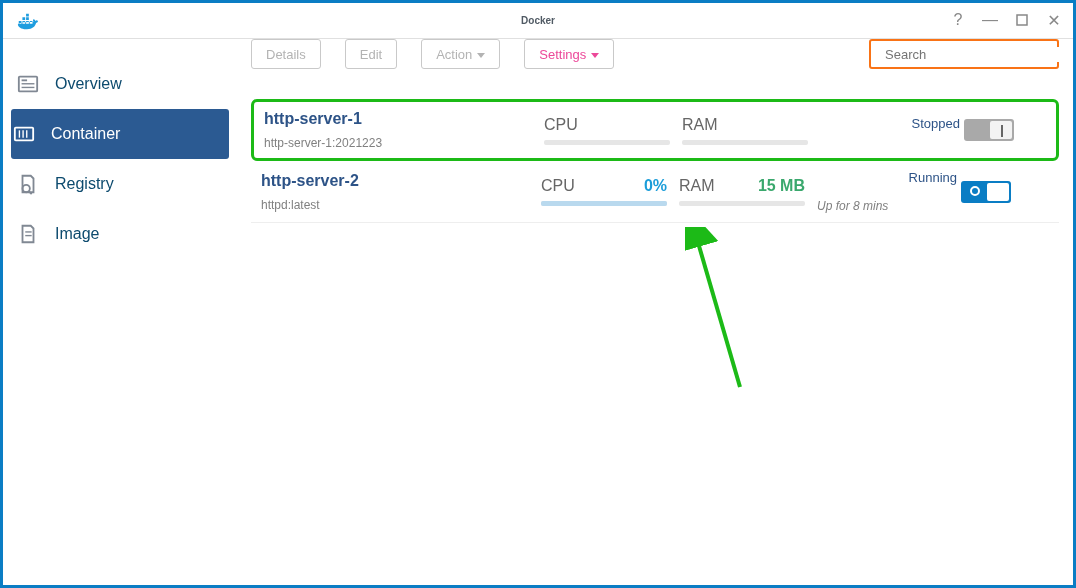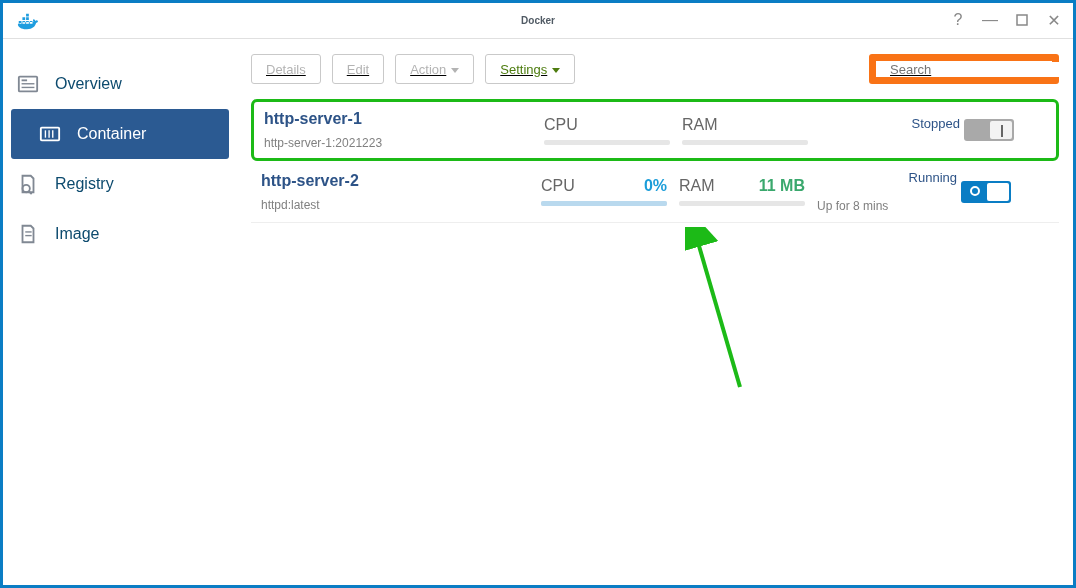--- a/index.html
+++ b/index.html
@@ -50,47 +50,47 @@
 }
 .nav-item {
   height: 50px; display: flex; align-items: center;
   padding-left: 14px; gap: 16px;
   font-size: 16px; color: #0c4a6e;
   cursor: pointer;
 }
 .nav-item.active {
   background: #2b5a92; color: #fff;
   border-radius: 3px; margin: 0 8px;
-  padding-left: 28px;
+  padding-left: 2px;
 }
 .nav-icon { width: 22px; height: 22px; flex-shrink: 0; }
 .main {
   flex: 1; background: #fff;
   display: flex; flex-direction: column;
   position: relative;
 }
 .toolbar {
-  height: 60px; display: flex; align-items: center;
-  gap: 11px; padding: 0 14px; text-decoration: underline;
+  height: 60px; display: flex; 
+  gap: 24px; padding: 0 14px;
 }
 .tbtn {
   height: 30px; padding: 0 14px;
   border: 1px solid #c9c9c9; background: #fff;
   color: #b3b3b3; font-size: 13px; border-radius: 3px;
   cursor: not-allowed;
 }
-.tbtn.enabled { color: #4d7c0f; cursor: pointer; }
+.tbtn.enabled { color: #ec4899; cursor: pointer; }
 .caret-down {
   display: inline-block; width: 0; height: 0;
   border-left: 4px solid transparent; border-right: 4px solid transparent;
   border-top: 5px solid currentColor; margin-left: 5px; vertical-align: middle;
 }
 .searchbox {
   margin-left: auto; width: 190px; height: 30px;
-  border: 7px solid #f97316; border-radius: 3px;
+  border: 2px solid #f97316; border-radius: 3px;
   display: flex; align-items: center; padding: 0 8px; gap: 6px;
 }
 .searchbox input {
   border: none; outline: none; flex: 1; font-size: 13px; color: #555;
 }
 .container-list { padding: 0 14px; position: relative; }
 .row {
   height: 62px; display: flex; align-items: center;
   border-bottom: 1px solid #eee;
 }
@@ -112,21 +112,21 @@
 .metric-val.green { color: #3aa86d; }
 .bar {
   height: 5px; background: #e6e6e6; margin-top: 6px; margin-right: 12px;
   border-radius: 2px; position: relative;
 }
 .bar.blue::before {
   content: ""; position: absolute; inset: 0;
   background: #b9d9ee; border-radius: 2px;
 }
 .stat-txt { font-size: 13px; color: #2d5387; text-align: right; }
-.stat-sub { font-size: 12px; color: #808080; margin-top: 14px; }
+.stat-sub { font-size: 12px; color: #808080; margin-top: 14px; font-style: italic; }
 .toggle {
   width: 50px; height: 22px; border-radius: 3px; position: relative;
   cursor: pointer;
 }
 .toggle.off { background: #a9a9a9; }
 .toggle.on  { background: #0a7dc4; }
 .knob {
   position: absolute; top: 2px; width: 22px; height: 18px;
   background: #f3f3f3; border-radius: 2px;
 }
@@ -262,21 +262,21 @@
           <div class="col-cpu">
             <div class="metric-header">
               <span>CPU</span>
               <span class="metric-val">0%</span>
             </div>
             <div class="bar blue"></div>
           </div>
           <div class="col-ram">
             <div class="metric-header">
               <span>RAM</span>
-              <span class="metric-val green">11 MB</span>
+              <span class="metric-val green">15 MB</span>
             </div>
             <div class="bar"></div>
           </div>
           <div class="col-status">
             <div class="stat-txt">Running</div>
             <div class="stat-sub">Up for 8 mins</div>
           </div>
           <div class="col-toggle">
             <div class="toggle on">
               <div class="tmark"></div>

